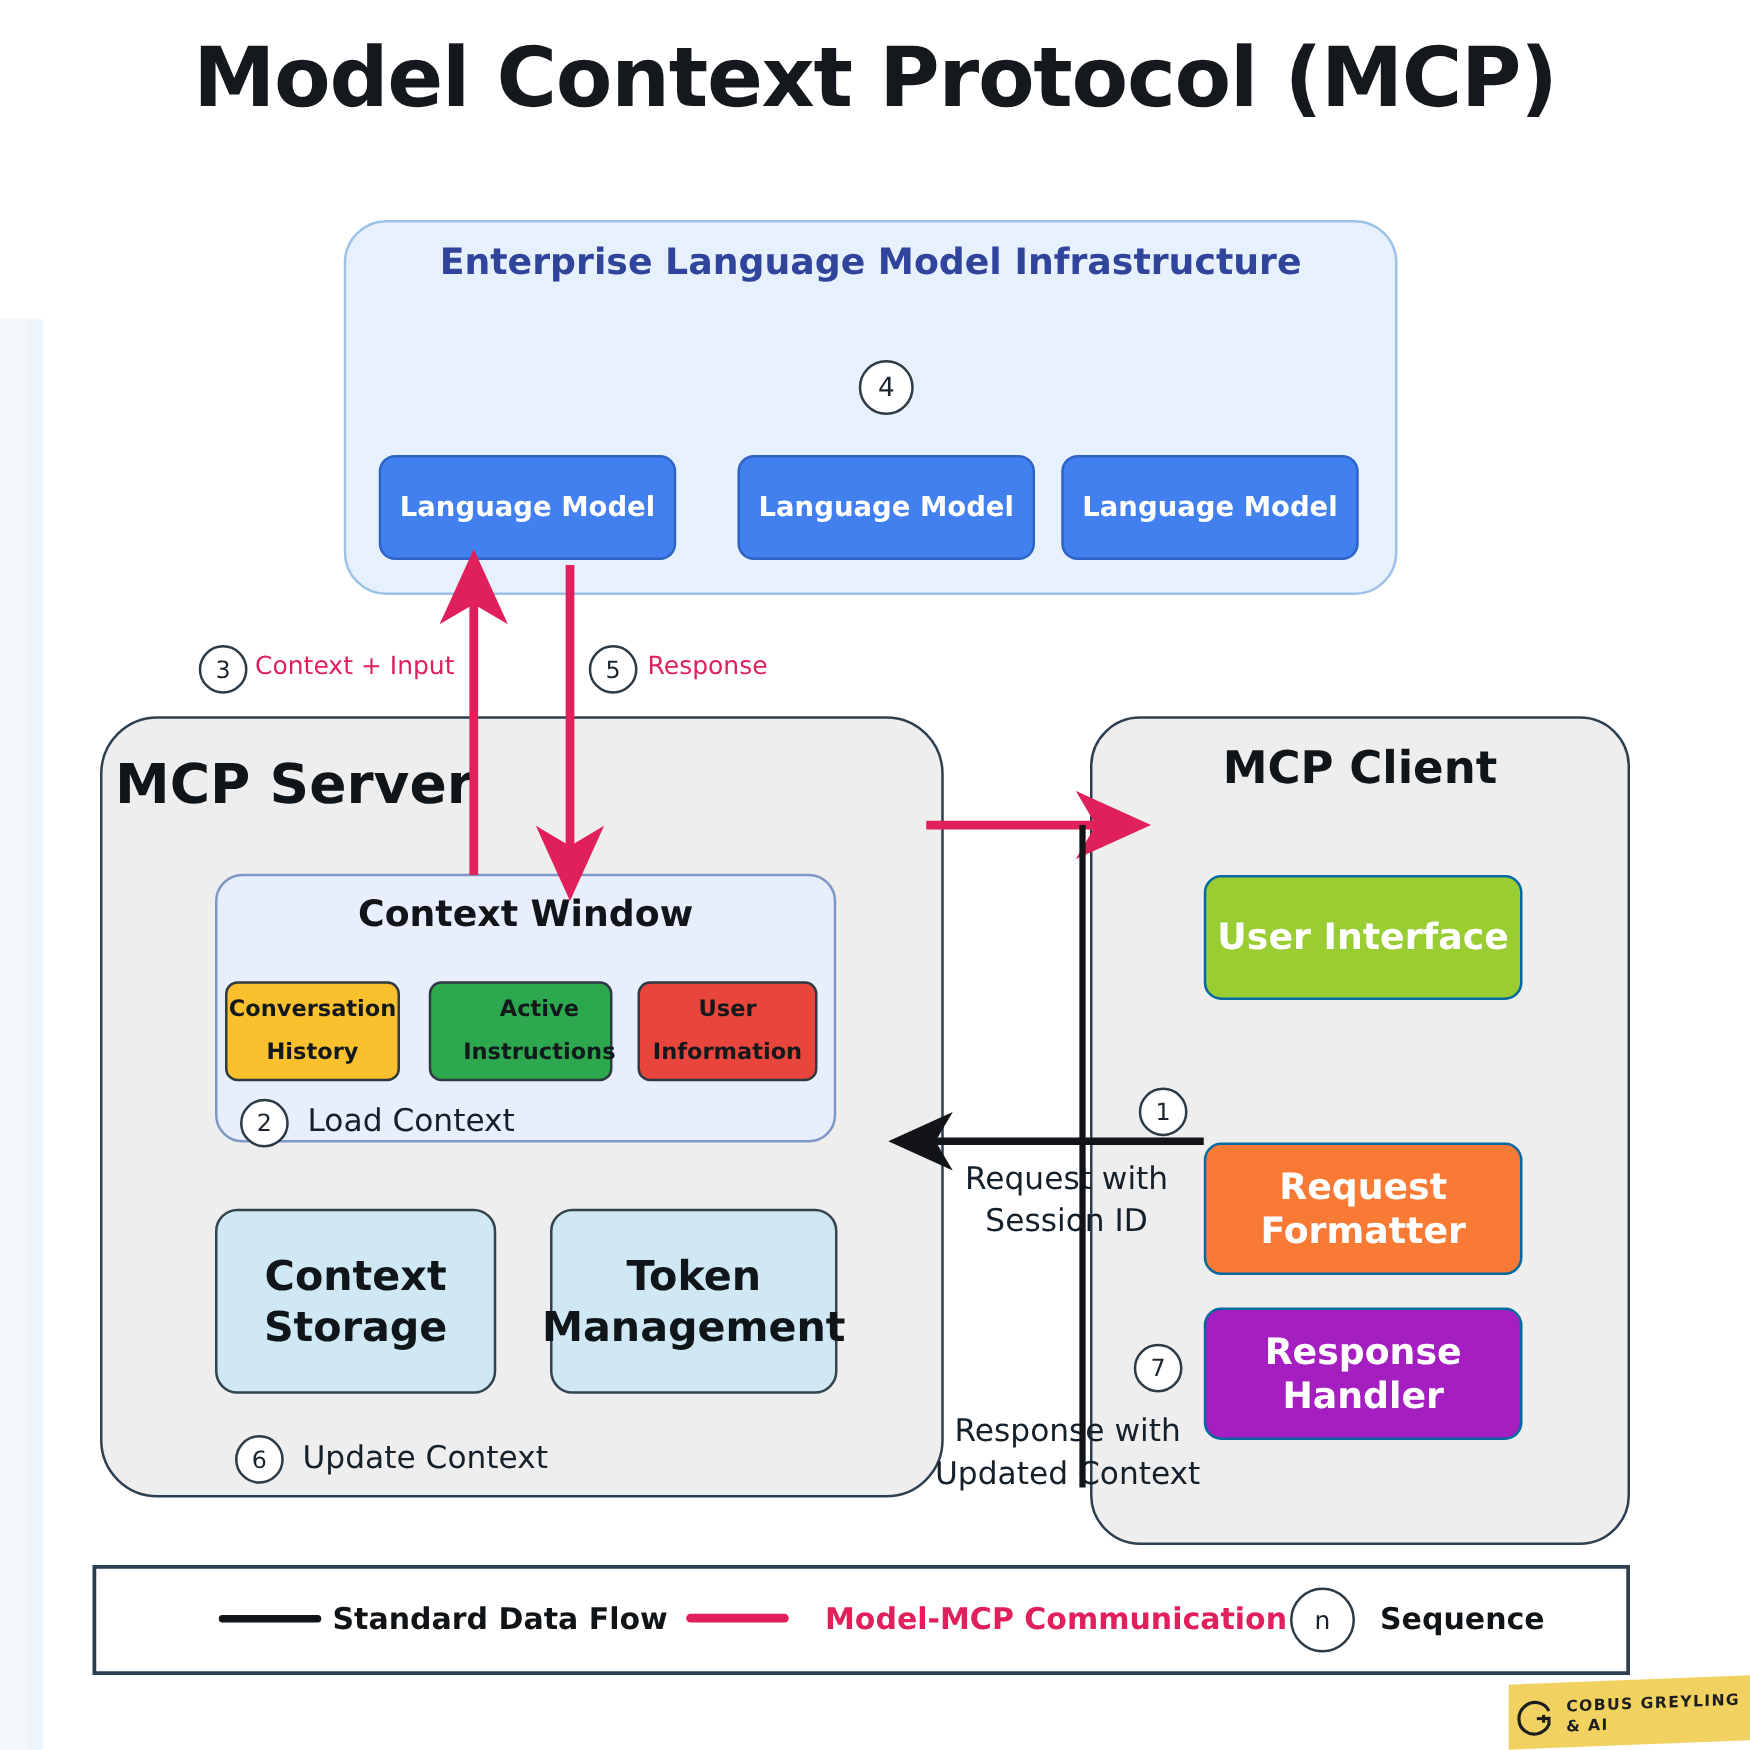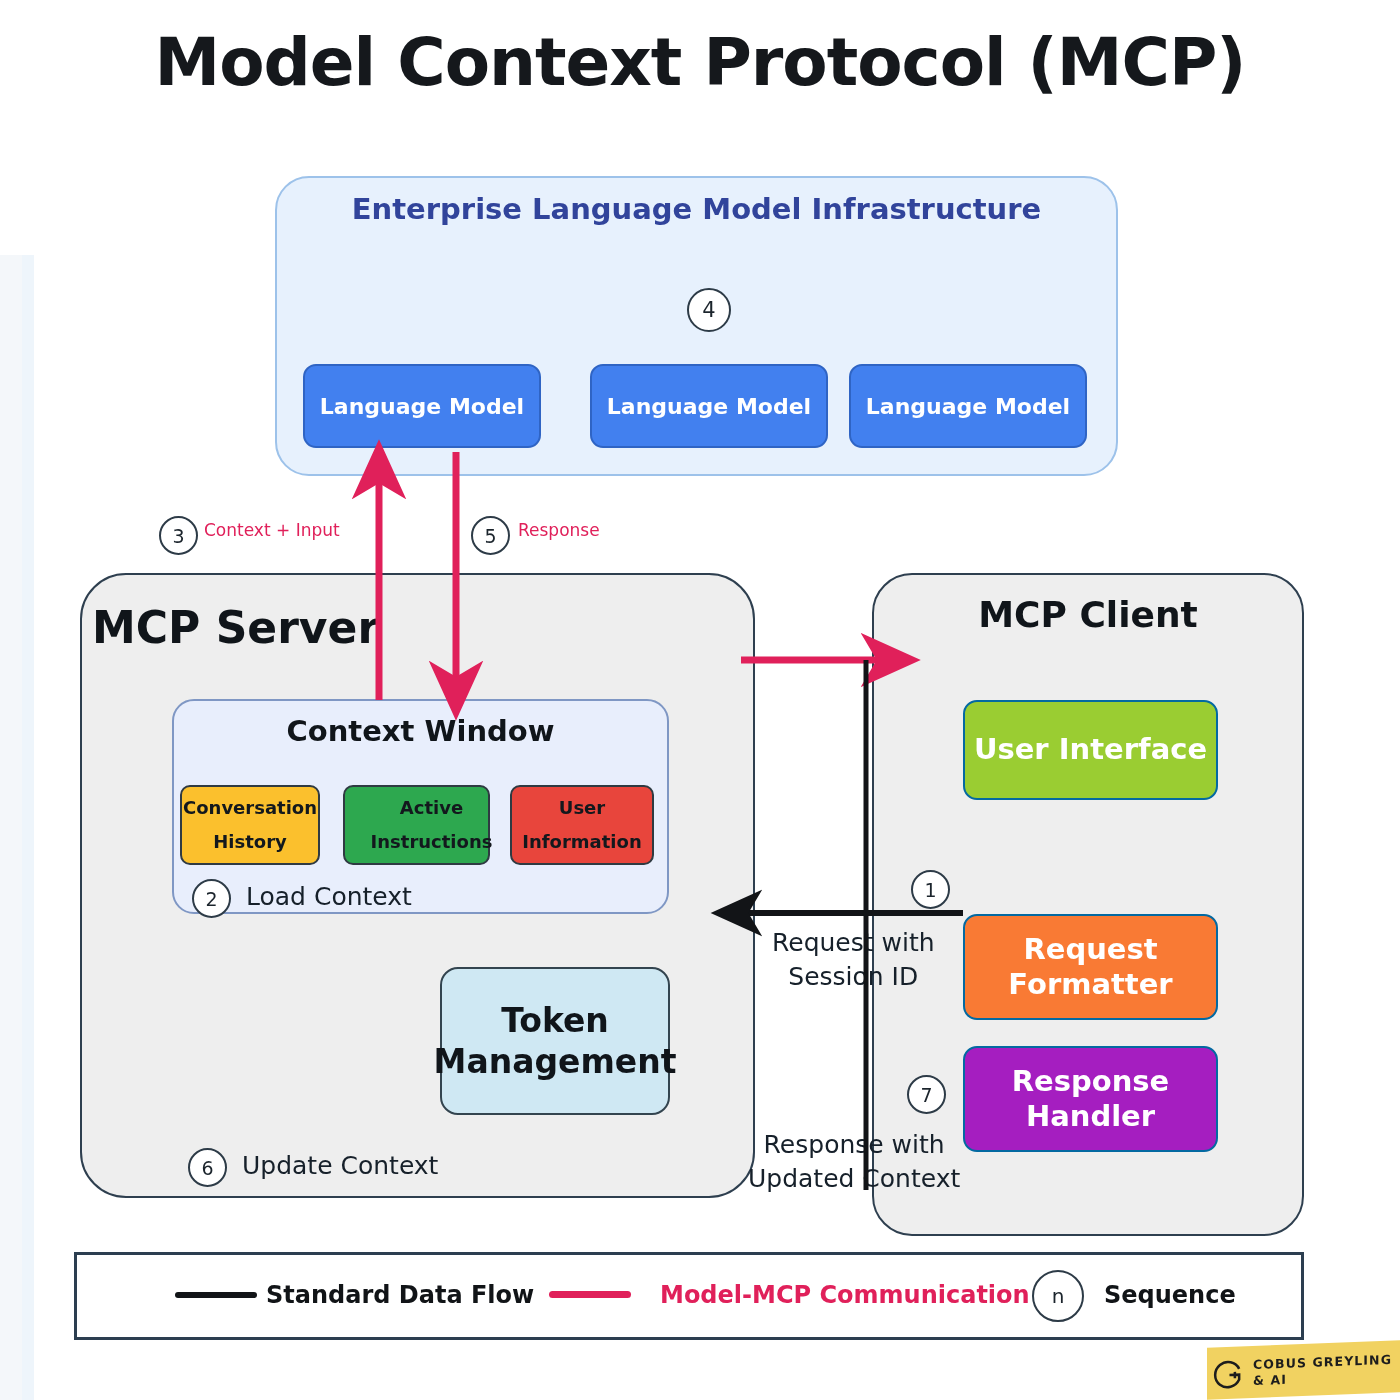--- a/index.html
+++ b/index.html
@@ -54,21 +54,21 @@
 
   #badge4{left:687px;top:288px;}
   #badge3{left:159px;top:516px;}
   #badge5{left:471px;top:516px;}
   #badge2{left:192px;top:879px;}
   #badge6{left:188px;top:1148px;}
   #badge1{left:911px;top:870px;}
   #badge7{left:907px;top:1075px;}
 
   .flowlabel{
-    font-size:17px;color:#e0205a;
+    font-size:20px;color:#e0205a;
     font-family:"DejaVu Sans","Liberation Sans",sans-serif;
     white-space:nowrap;
   }
   #lbl3{left:204px;top:520px;}
   #lbl5{left:518px;top:520px;}
 
   .steplabel{
     font-size:25px;color:#16202a;white-space:nowrap;margin-left:11px;
   }
   #lbl2{left:235px;top:882px;}
@@ -228,20 +228,24 @@
   <div class="abs chip" id="chip2">
     <span>User</span>
     <span>Information</span>
   </div>
 
   <div class="abs badge badge-md" id="badge2">
     <span>2</span>
   </div>
   <div class="abs steplabel" id="lbl2">Load Context</div>
 
+  <div class="abs storebox" id="store0">
+    <span>Context</span>
+    <span>Storage</span>
+  </div>
   <div class="abs storebox" id="store1">
     <span>Token</span>
     <span>Management</span>
   </div>
 
   <div class="abs badge badge-md" id="badge6">
     <span>6</span>
   </div>
   <div class="abs steplabel" id="lbl6">Update Context</div>
 

